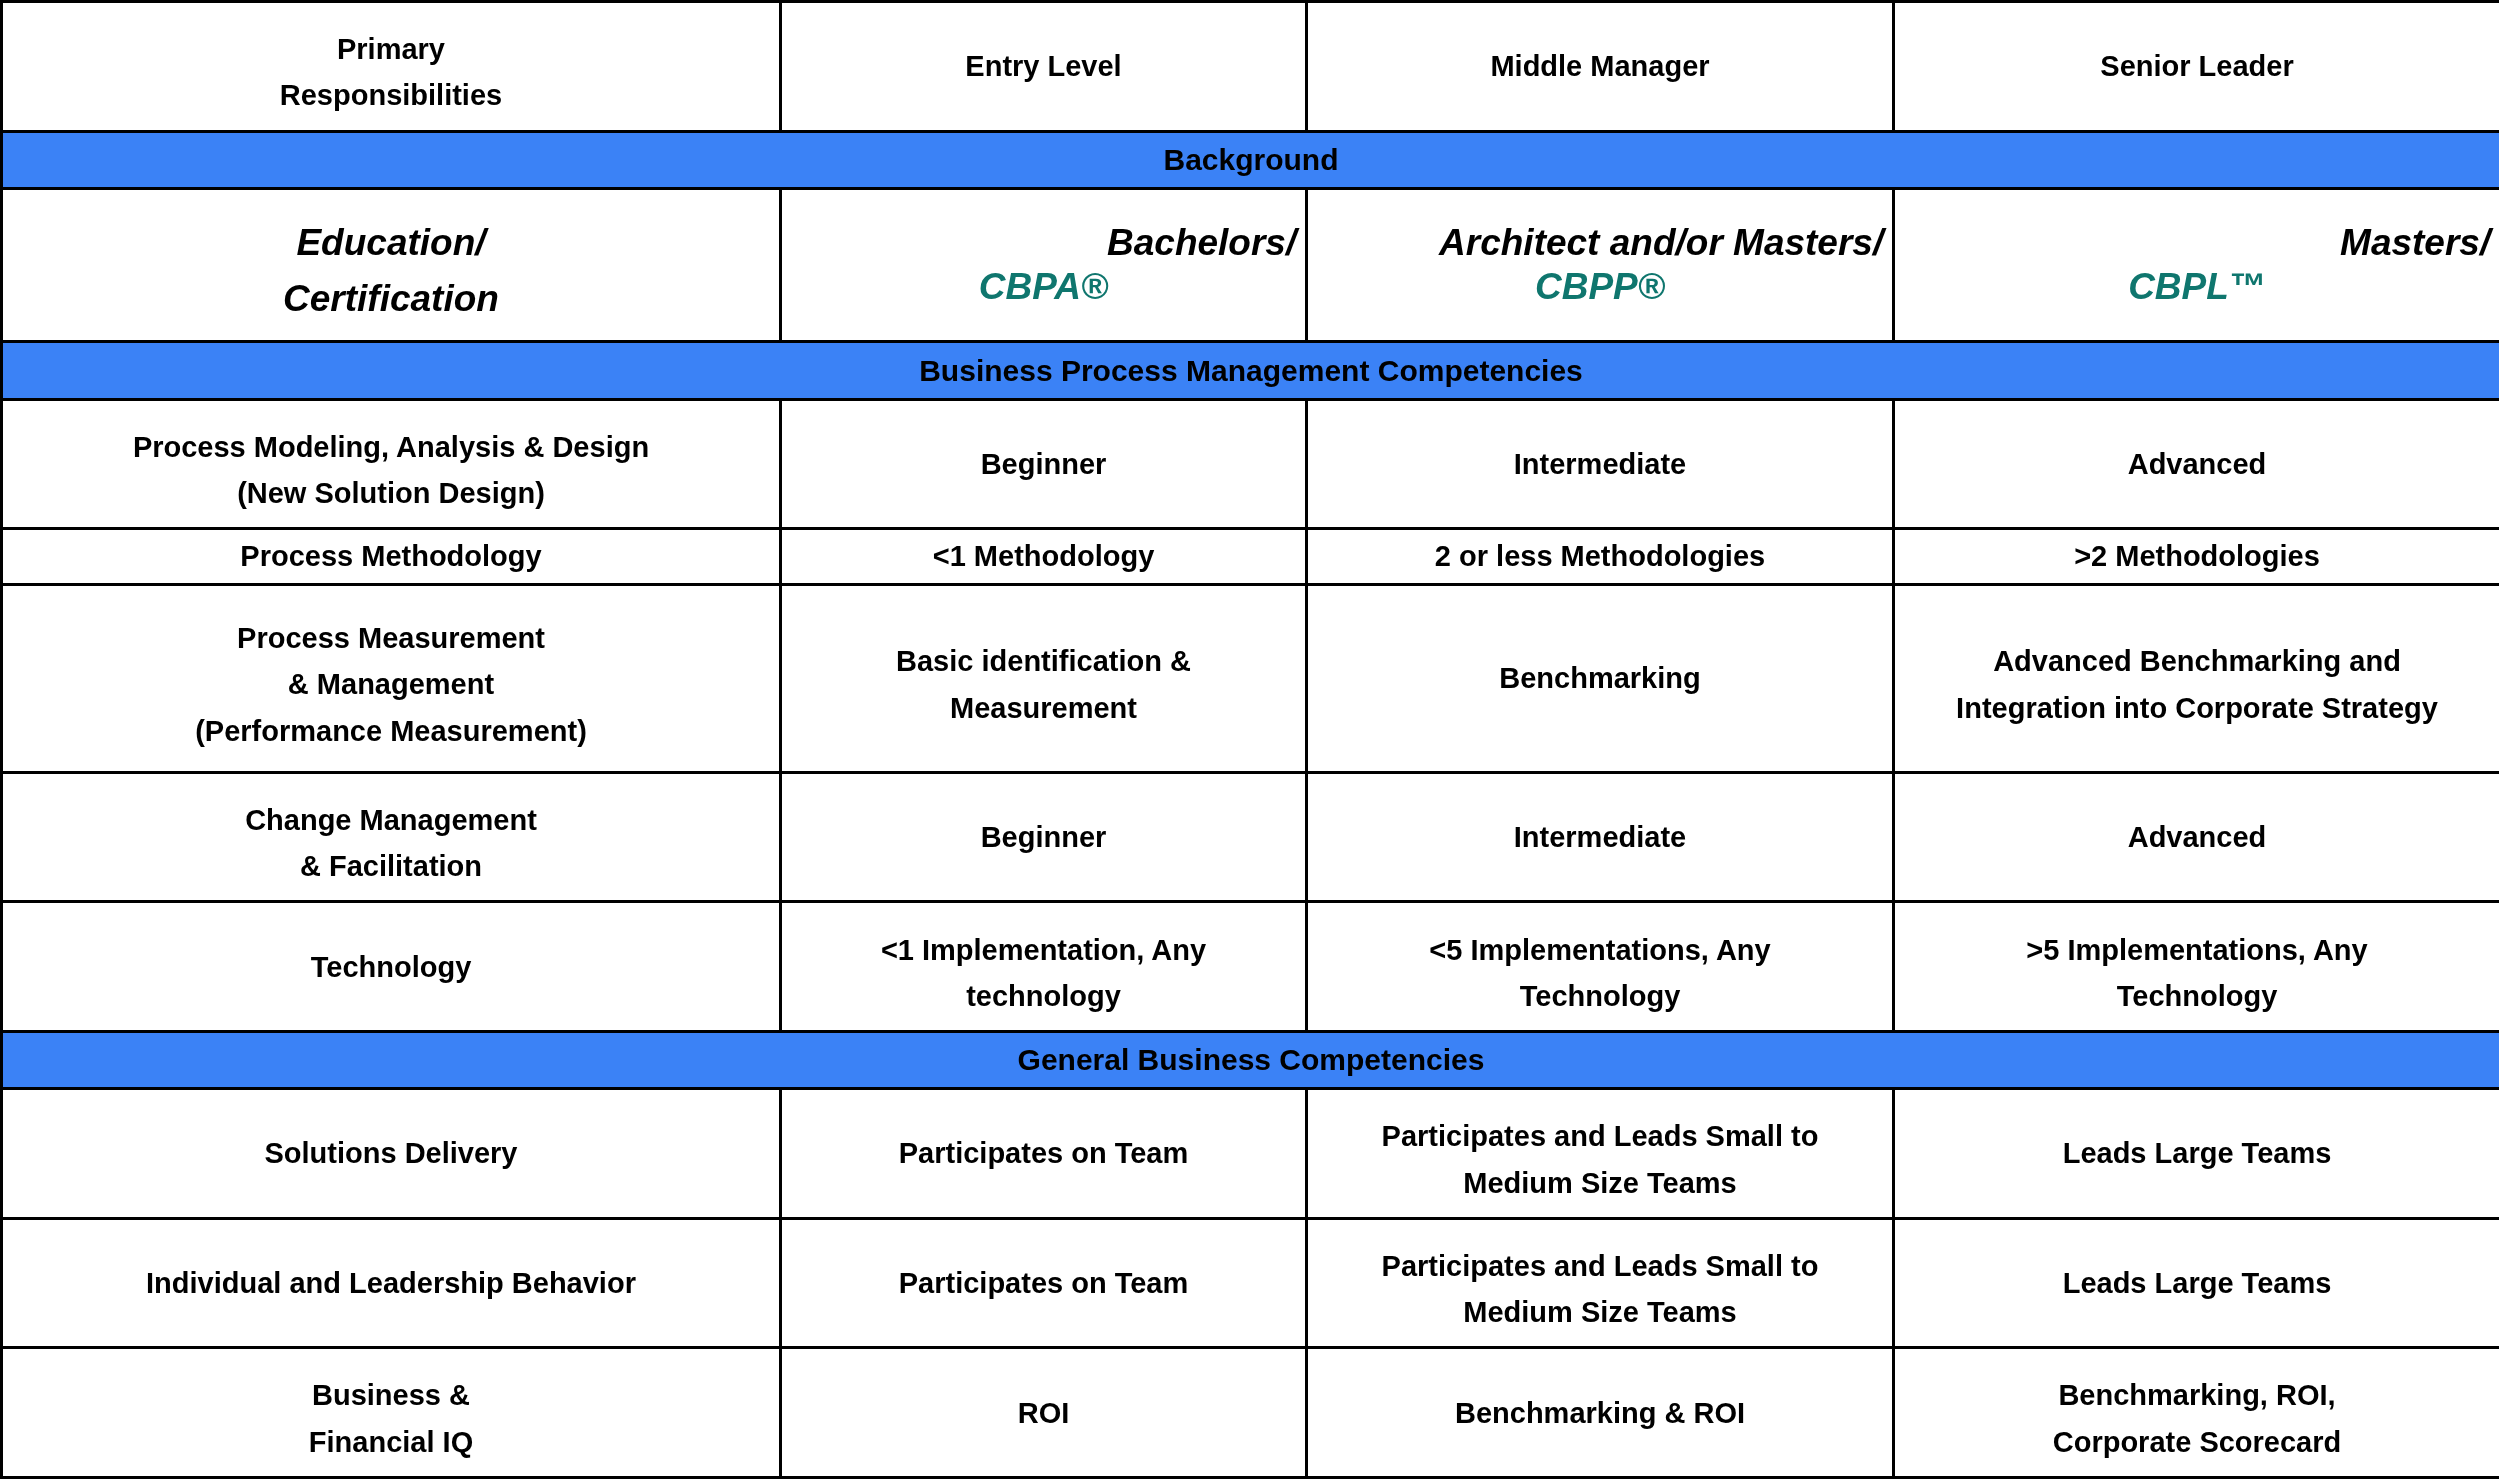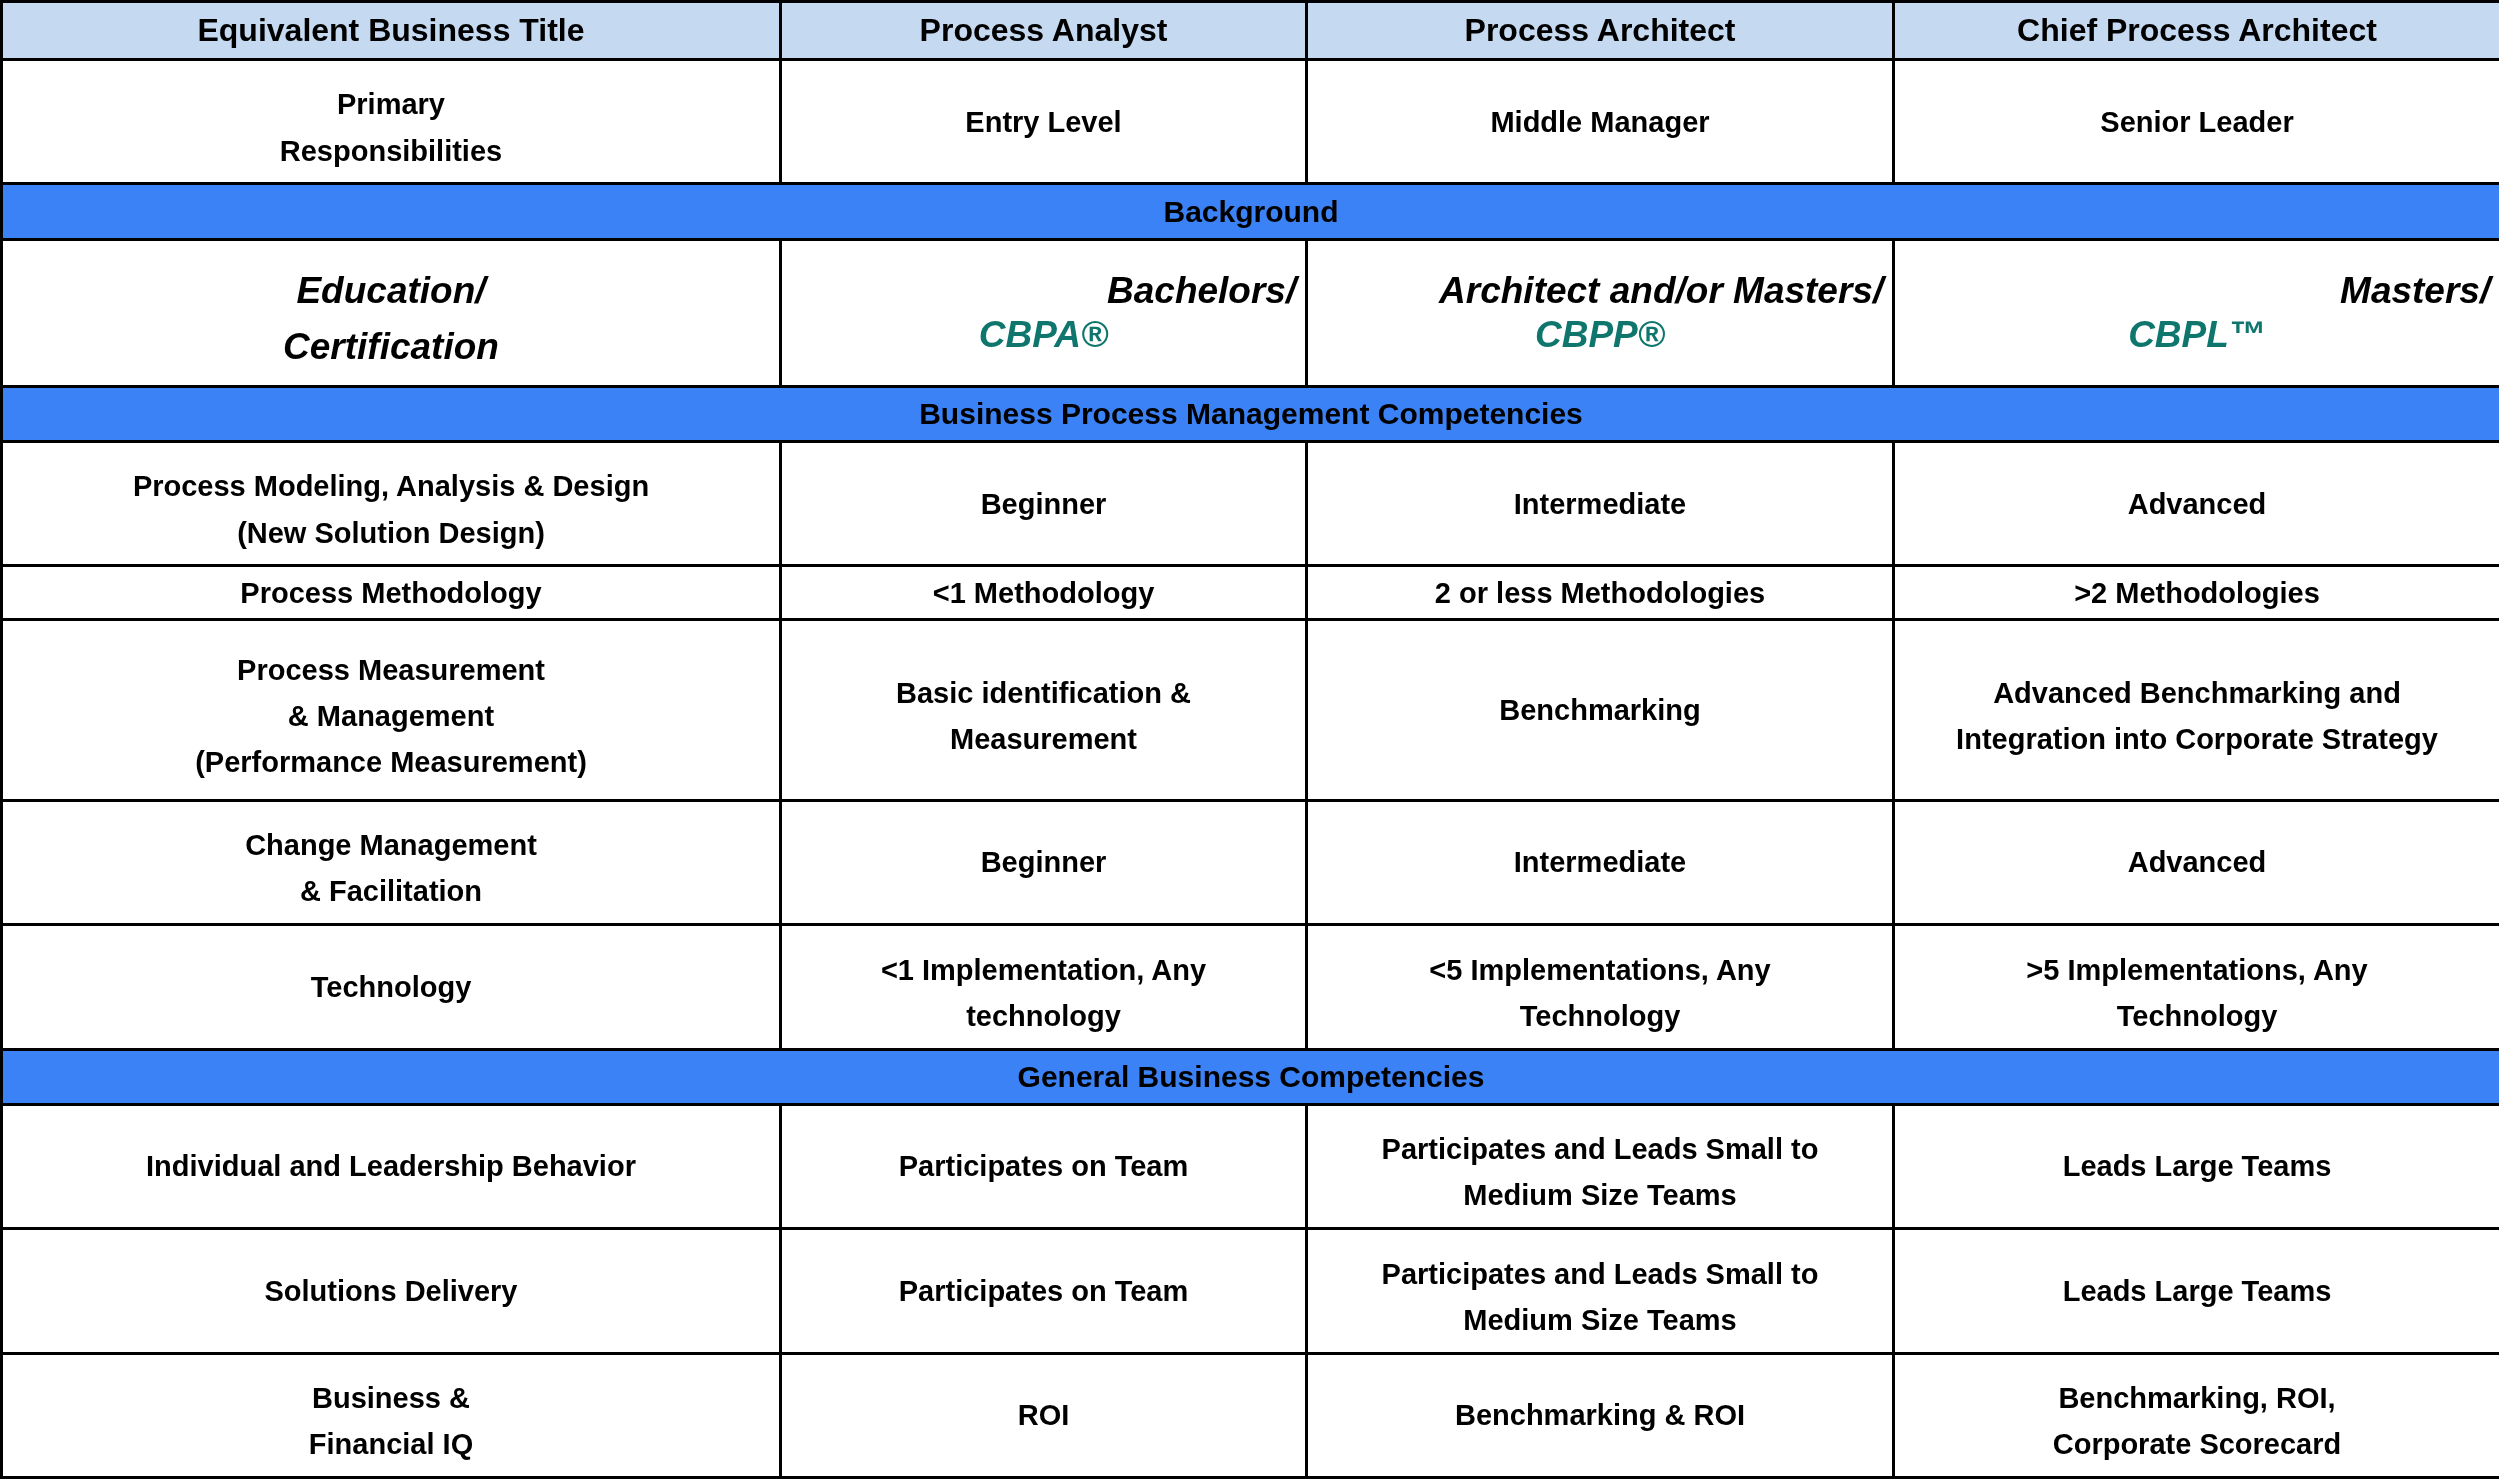--- a/index.html
+++ b/index.html
@@ -72,26 +72,20 @@
 
 <table id="competency-table">
   <colgroup>
     <col class="c-role">
     <col class="c-analyst">
     <col class="c-arch">
     <col class="c-chief">
   </colgroup>
   <tbody>
 
-    <tr>
-      <td class="hdr-blue col-title">Equivalent Business Title</td>
-      <td class="hdr-blue col-title">Process Analyst</td>
-      <td class="hdr-blue col-title">Process Architect</td>
-      <td class="hdr-blue col-title">Chief Process Architect</td>
-    </tr>
 
     <tr>
       <td class="row-white cell-label">
         <span class="nl">Primary</span>
         <span class="nl">Responsibilities</span>
       </td>
       <td class="row-white cell-std">Entry Level</td>
       <td class="row-white cell-std">Middle Manager</td>
       <td class="row-white cell-std">Senior Leader</td>
     </tr>
@@ -182,40 +176,40 @@
         <span class="nl">&gt;5 Implementations, Any</span>
         <span class="nl">Technology</span>
       </td>
     </tr>
 
     <tr>
       <td class="section-band" colspan="4">General Business Competencies</td>
     </tr>
 
     <tr>
+      <td class="row-white cell-label">Solutions Delivery</td>
+      <td class="row-white cell-std">Participates on Team</td>
+      <td class="row-white cell-std">
+        <span class="nl">Participates and Leads Small to</span>
+        <span class="nl">Medium Size Teams</span>
+      </td>
+      <td class="row-white cell-std">Leads Large Teams</td>
+    </tr>
+
+    <tr>
       <td class="row-white cell-label">Individual and Leadership Behavior</td>
       <td class="row-white cell-std">Participates on Team</td>
       <td class="row-white cell-std">
         <span class="nl">Participates and Leads Small to</span>
         <span class="nl">Medium Size Teams</span>
       </td>
       <td class="row-white cell-std">Leads Large Teams</td>
     </tr>
 
     <tr>
-      <td class="row-white cell-label">Solutions Delivery</td>
-      <td class="row-white cell-std">Participates on Team</td>
-      <td class="row-white cell-std">
-        <span class="nl">Participates and Leads Small to</span>
-        <span class="nl">Medium Size Teams</span>
-      </td>
-      <td class="row-white cell-std">Leads Large Teams</td>
-    </tr>
-
-    <tr>
       <td class="row-white cell-label">
         <span class="nl">Business &amp;</span>
         <span class="nl">Financial IQ</span>
       </td>
       <td class="row-white cell-std">ROI</td>
       <td class="row-white cell-std">Benchmarking &amp; ROI</td>
       <td class="row-white cell-std">
         <span class="nl">Benchmarking, ROI,</span>
         <span class="nl">Corporate Scorecard</span>
       </td>

